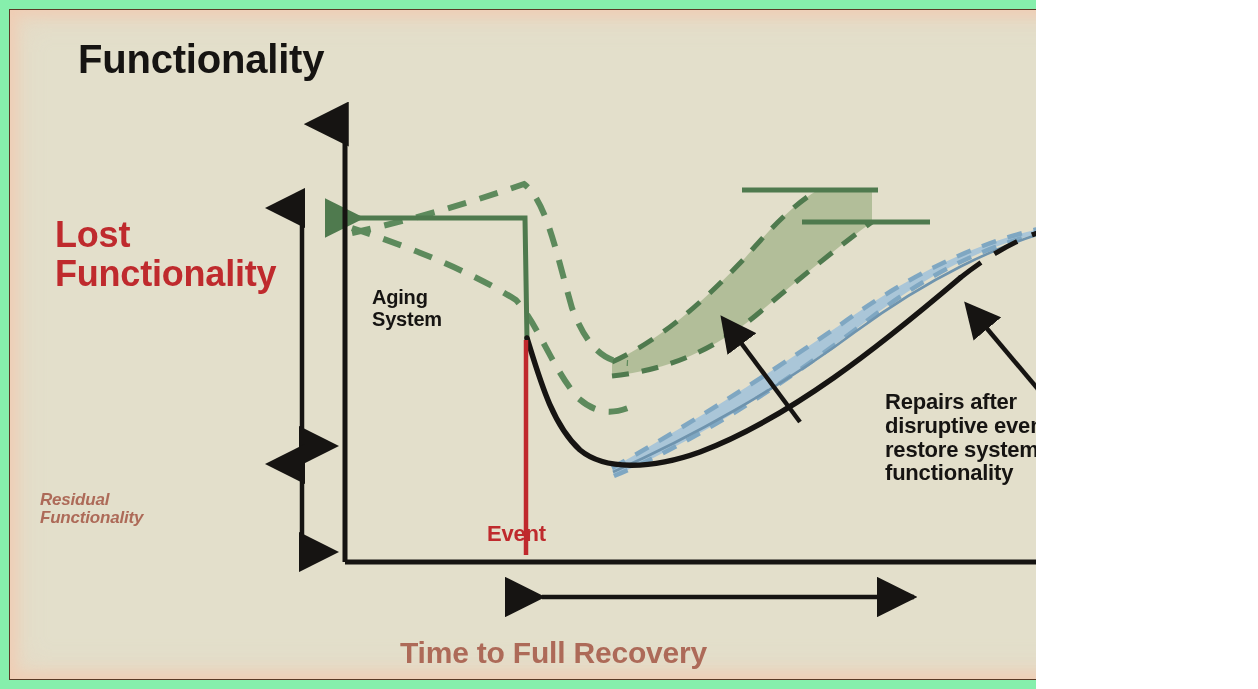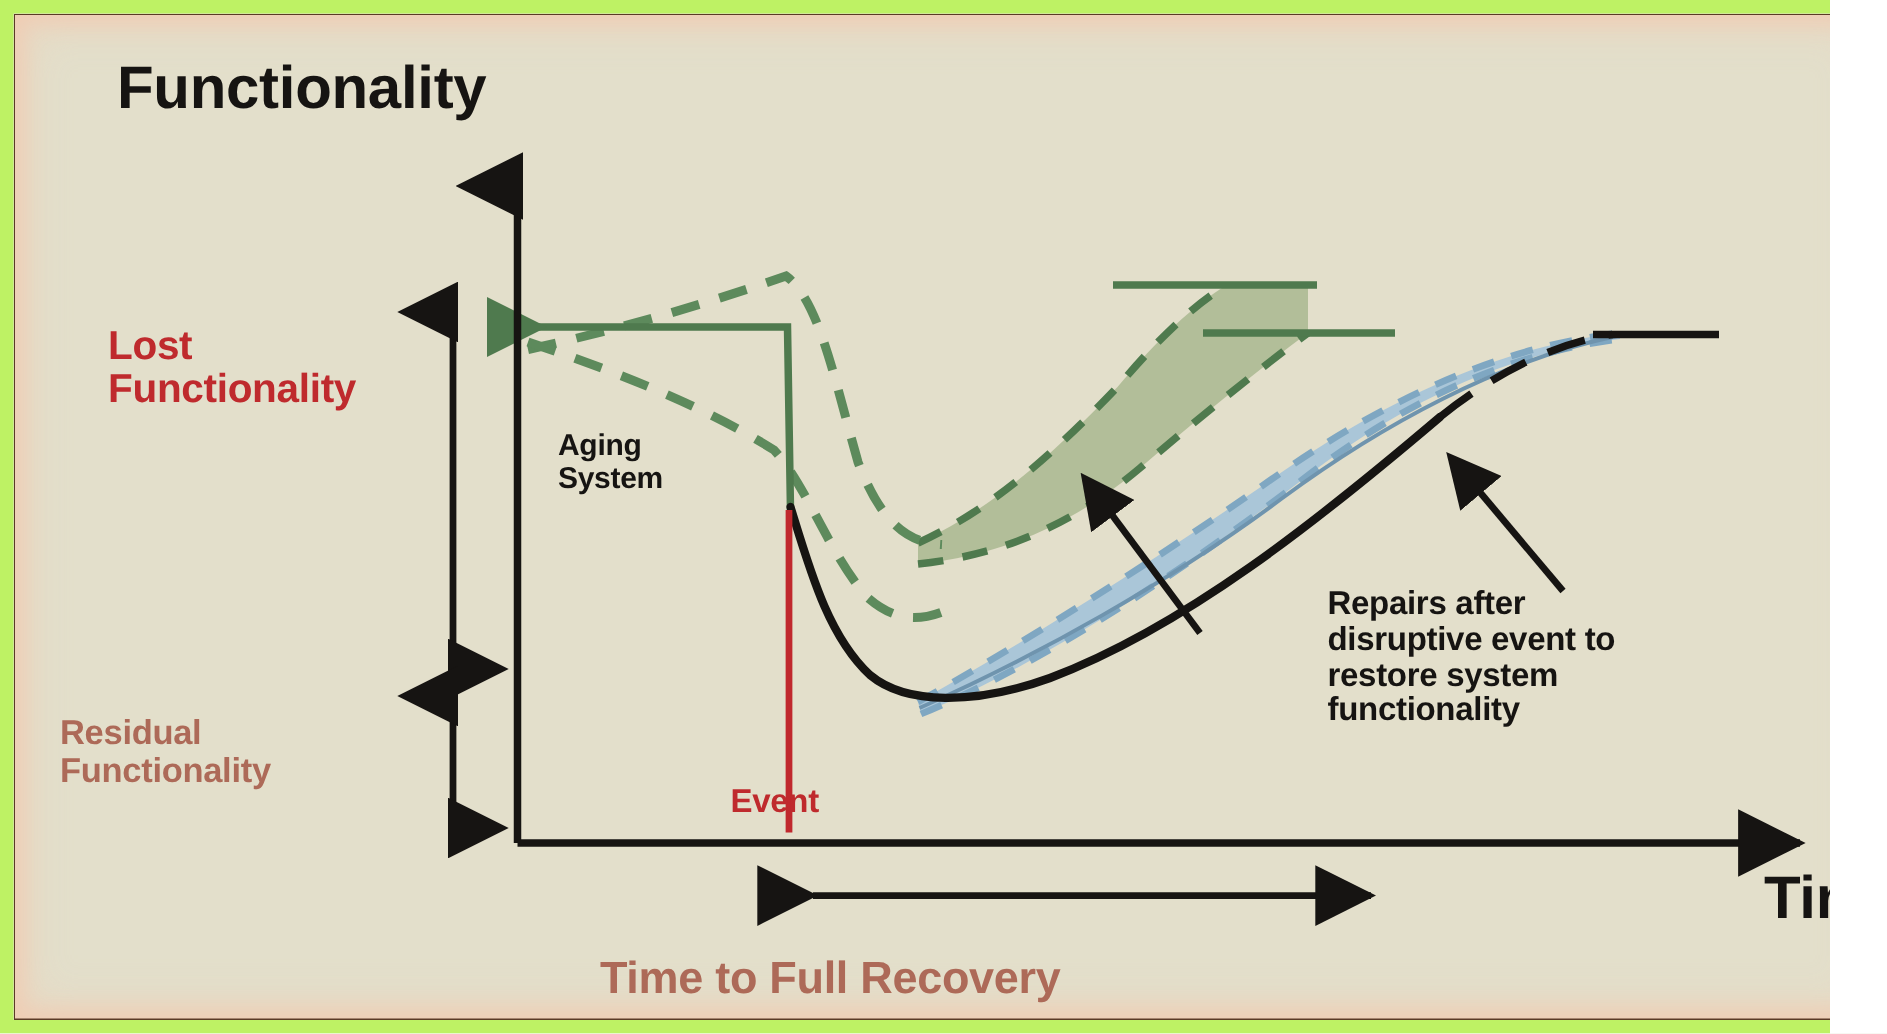--- a/index.html
+++ b/index.html
@@ -6,25 +6,25 @@
   html, body {
     margin: 0;
     padding: 0;
     background: #ffffff;
   }
   body {
     font-family: "Liberation Sans", sans-serif;
   }
   #frame {
     position: relative;
-    width: 1220px;
+    width: 1036px;
     height: 689px;
     box-sizing: border-box;
     overflow: hidden;
-    background: #bef264;
+    background: #86efac;
     padding: 9px;
   }
   #bevel {
     position: absolute;
     left: 9px; top: 9px;
     width: 1240px; height: 671px;
     box-sizing: border-box;
     background: #e3dfcb;
     box-shadow:
       inset 0 0 0 1px #5a3a26,
@@ -49,28 +49,29 @@
     font-size: 40px;
     color: #161412;
   }
   #label-time {
     left: 1128px; top: 578px;
     font-size: 40px;
     color: #161412;
     margin-left: 48px;
   }
   #label-lost {
-    left: 72px; top: 216px;
-    font-size: 27px;
+    left: 55px; top: 216px;
+    font-size: 36px;
     color: #bf2a2d;
   }
   #label-residual {
-    left: 40px; top: 476px;
-    font-size: 23px;
+    left: 40px; top: 491px;
+    font-size: 17px;
     color: #ad6a58;
+    font-style: italic;
   }
   #label-aging {
     left: 372px; top: 287px;
     font-size: 20px;
     color: #161412;
   }
   #label-event {
     left: 487px; top: 522px;
     font-size: 22px;
     color: #bf2a2d;

